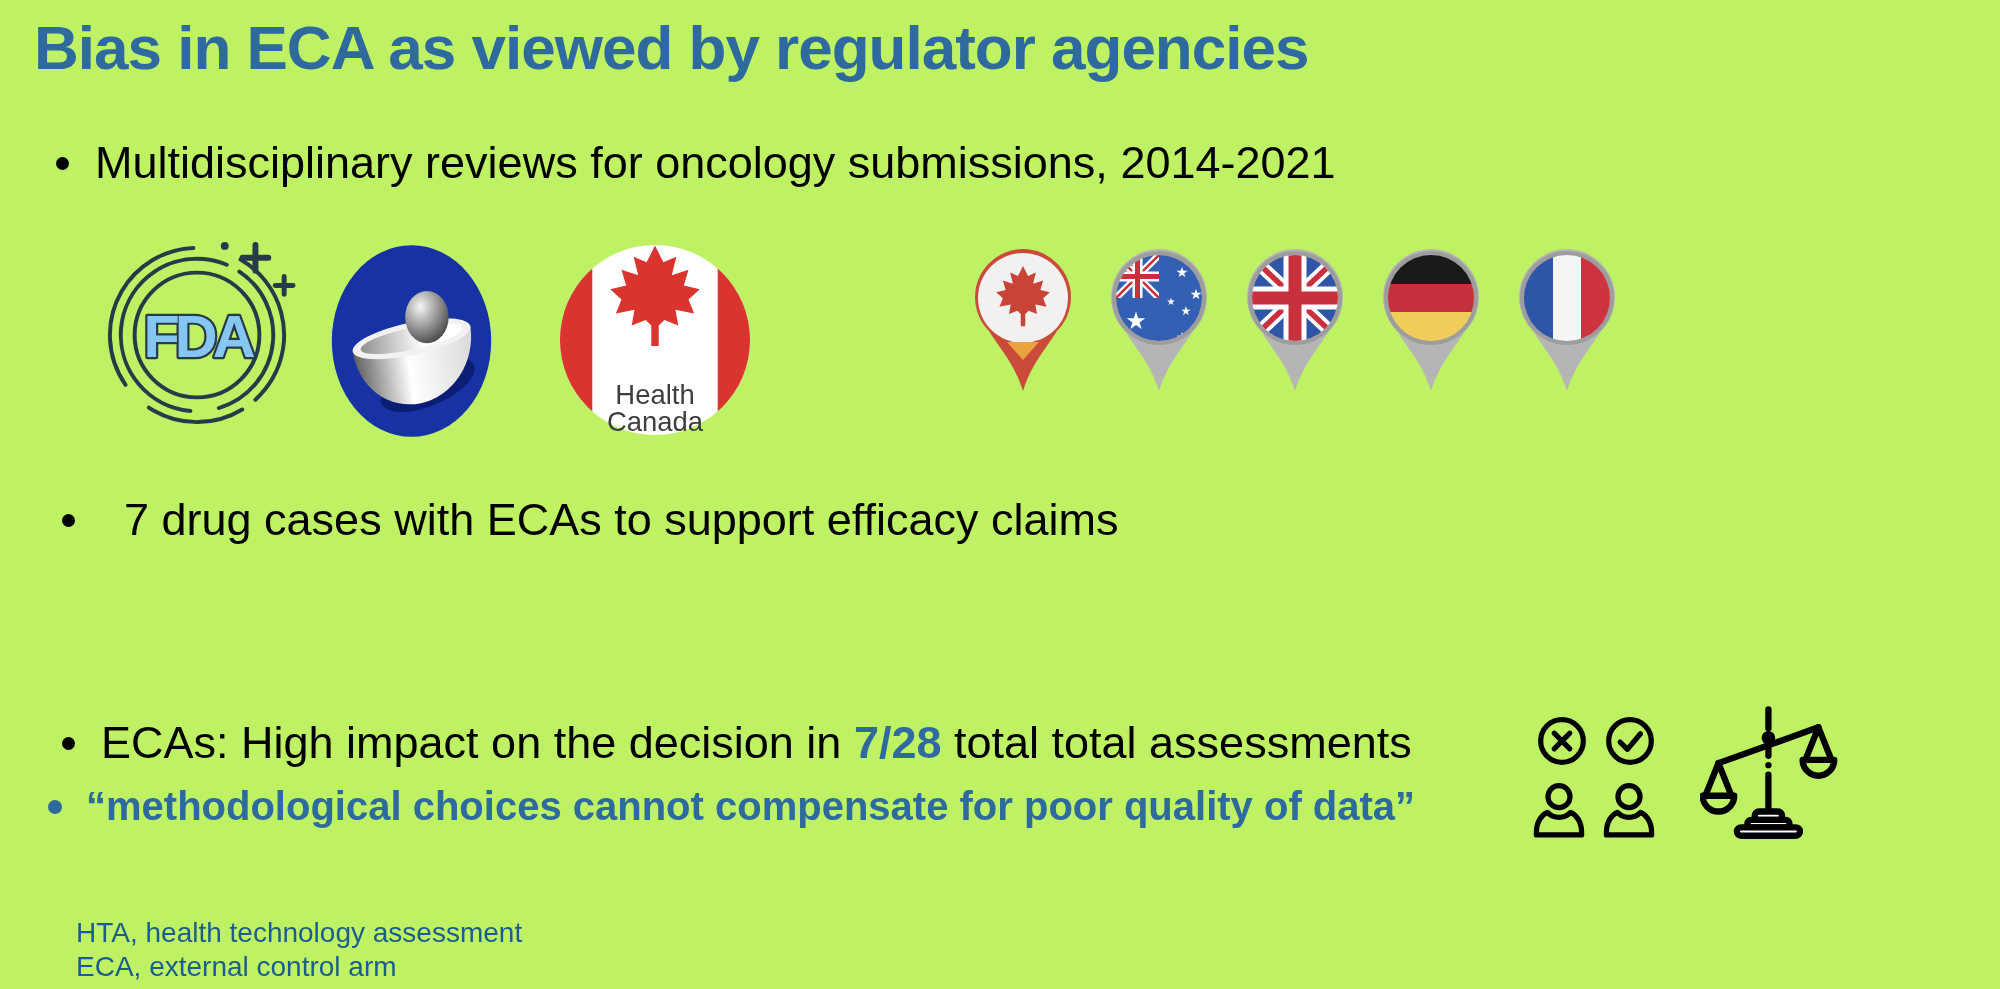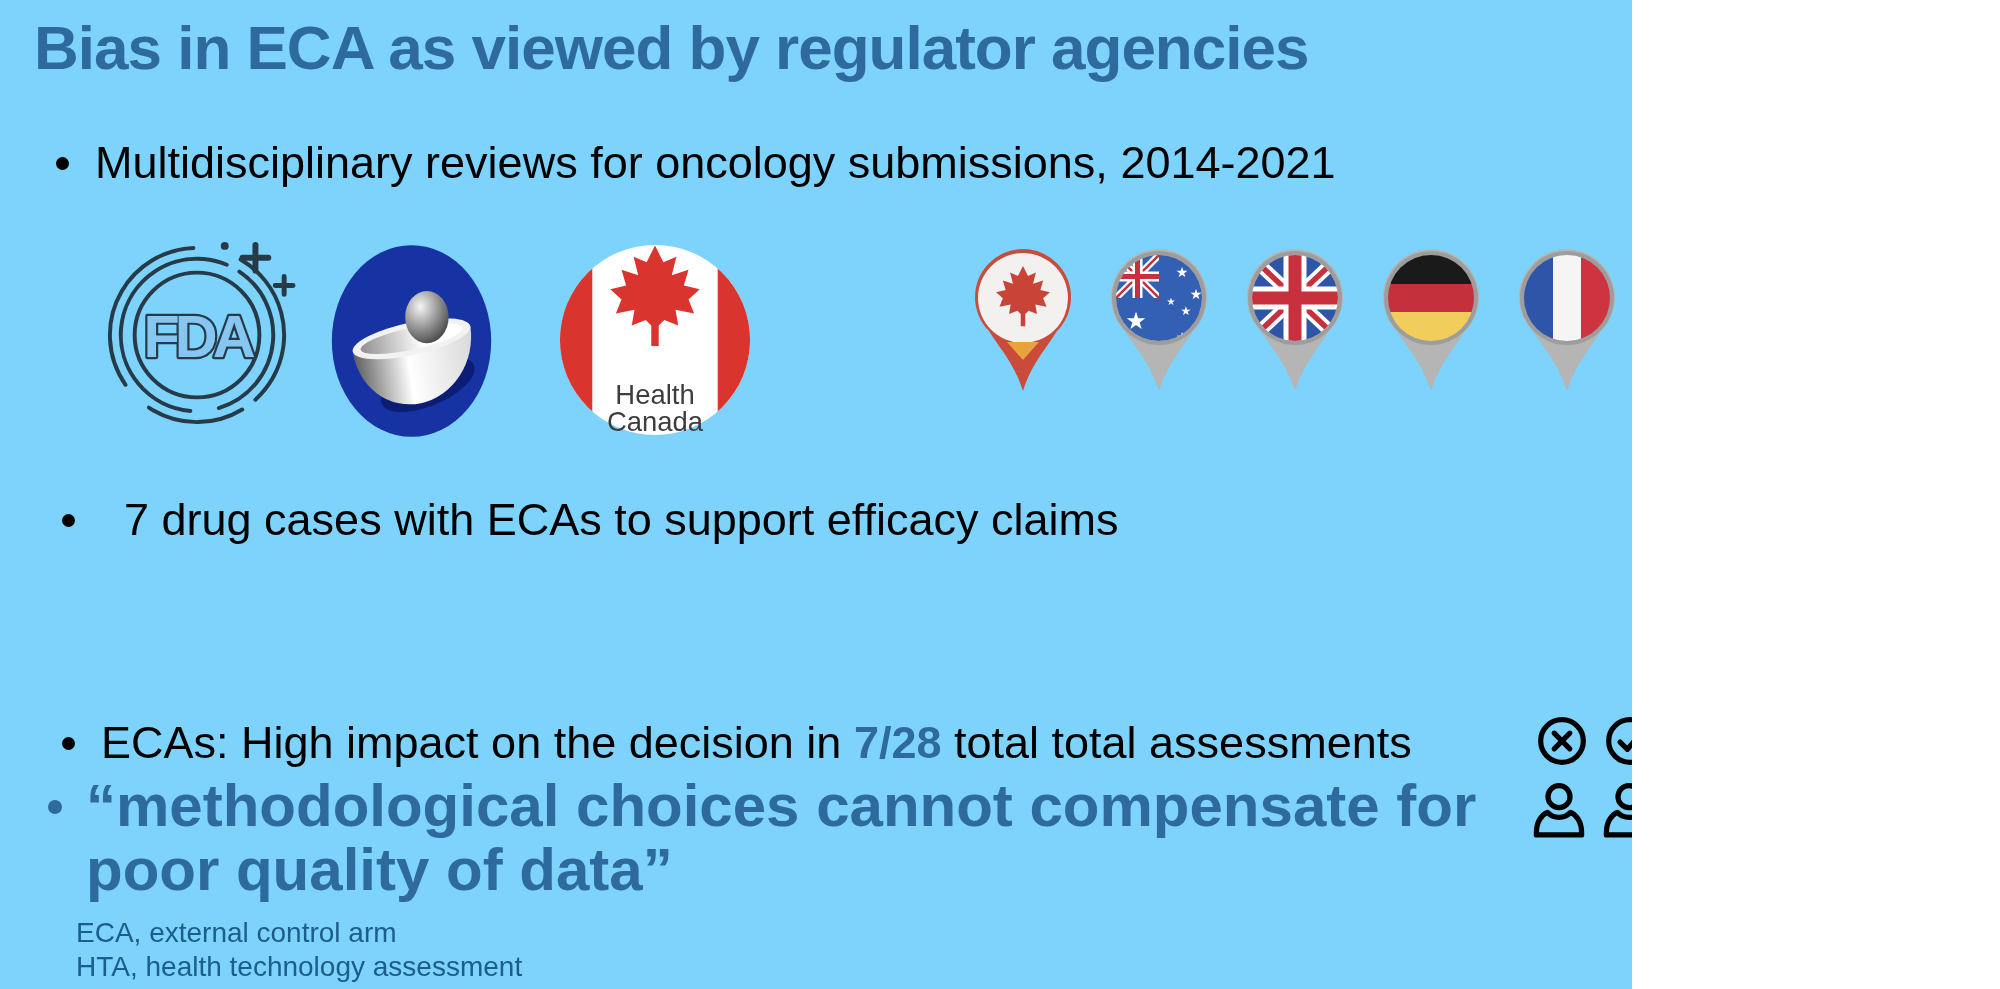--- a/index.html
+++ b/index.html
@@ -1,26 +1,26 @@
 <!DOCTYPE html>
 <html><head>
 <meta charset="utf-8">
 <style>
   html,body{margin:0;padding:0;background:#ffffff;}
-  .slide{position:relative;width:1632px;height:989px;background:#7dd3fc;
+  .slide{position:relative;width:2000px;height:989px;background:#bef264;
          font-family:"Liberation Sans",sans-serif;overflow:hidden;color:#000;}
   .title{position:absolute;left:34px;top:12px;font-size:62px;font-weight:bold;
          color:#2E6A9E;letter-spacing:-1px;white-space:nowrap;}
   .brow{position:absolute;display:flex;align-items:flex-start;}
   .dot{width:13px;height:13px;border-radius:50%;background:#000;flex:0 0 13px;margin-top:20px;}
   .btext{font-size:45px;line-height:52px;color:#000;margin-left:26px;white-space:nowrap;}
   .hl{color:#2E6A9E;font-weight:bold;}
   .quote-row{position:absolute;left:48px;top:774px;display:flex;align-items:flex-start;}
   .q-dot{width:14px;height:14px;border-radius:50%;background:#2E6A9E;flex:0 0 14px;margin-top:26px;}
-  .q-text{margin-left:24px;max-width:1410px;font-size:60px;line-height:64px;
+  .q-text{margin-left:24px;max-width:1410px;font-size:40px;line-height:64px;
           font-weight:bold;color:#2E6A9E;}
   .footnotes{position:absolute;left:76px;top:916px;font-size:28px;line-height:34px;color:#1C5C8E;}
   .abs{position:absolute;}
   svg{display:block;}
 </style>
 </head>
 <body>
 
 <div class="slide">
 
@@ -182,22 +182,22 @@
     <span class="dot"></span>
     <span class="btext"><span>ECAs: High impact on the decision in </span><span class="hl">7/28</span><span> total total assessments</span></span>
   </div>
 
   <div class="quote-row">
     <span class="q-dot"></span>
     <span class="q-text">“methodological choices cannot compensate for poor quality of data”</span>
   </div>
 
   <div class="footnotes">
+    <div>HTA, health technology assessment</div>
     <div>ECA, external control arm</div>
-    <div>HTA, health technology assessment</div>
   </div>
 
   <svg class="abs" style="left:1536px;top:715px;" width="52" height="52" viewBox="0 0 100 100">
     <circle cx="50" cy="50" r="41" fill="none" stroke="#000" stroke-width="10"></circle>
     <path d="M35,35 L65,65 M65,35 L35,65" stroke="#000" stroke-width="10" stroke-linecap="round"></path>
   </svg>
   <svg class="abs" style="left:1604px;top:715px;" width="52" height="52" viewBox="0 0 100 100">
     <circle cx="50" cy="50" r="41" fill="none" stroke="#000" stroke-width="10"></circle>
     <path d="M31,52 L45,66 L70,36" fill="none" stroke="#000" stroke-width="10" stroke-linecap="round" stroke-linejoin="round"></path>
   </svg>

